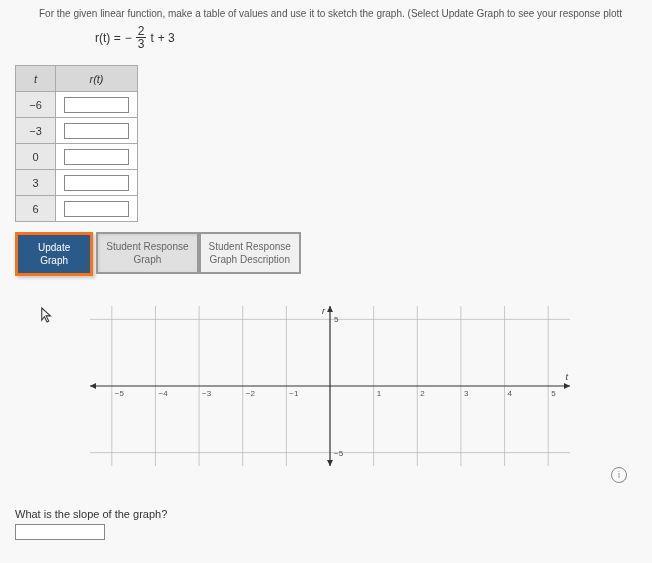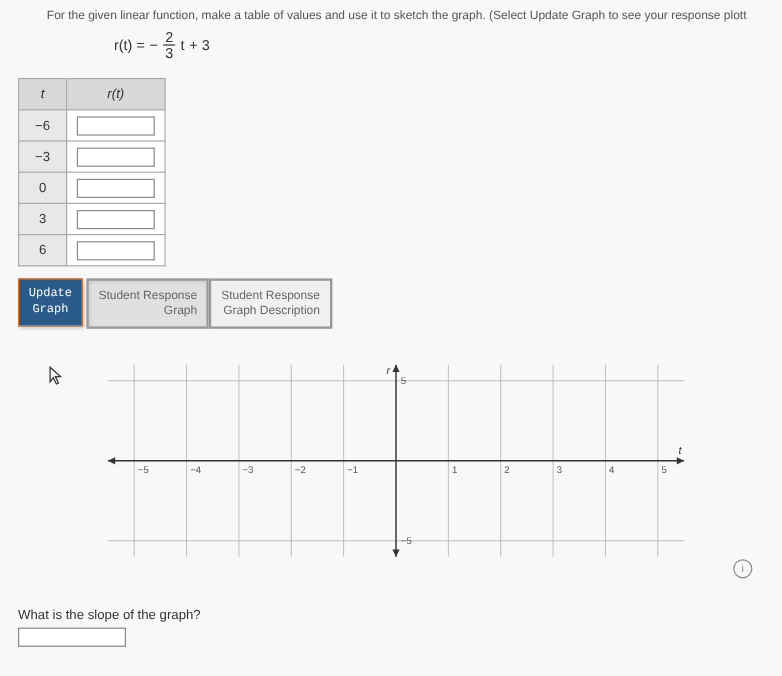--- a/index.html
+++ b/index.html
@@ -70,37 +70,36 @@
     }
     .graph-section {
       display: flex;
       align-items: flex-start;
       gap: 0;
       margin-bottom: 10px;
     }
     .update-btn {
       background: #2a5a8a;
       color: #fff;
-      border: 1px solid #f97316;
-      padding: 6px 8px;
+      border: 3px solid #f97316;
+      padding: 6px 20px;
       font-size: 10px;
       text-align: center;
       line-height: 1.3;
       cursor: pointer;
       box-shadow: 2px 2px 3px rgba(0,0,0,0.2);
       margin-right: 3px;
-      font-family: Liberation Mono, monospace;
     }
     .tab {
       border: 2px solid #999;
       padding: 6px 8px;
       font-size: 10px;
       color: #666;
       background: #f0f0f0;
-      text-align: right;
+      text-align: center;
       line-height: 1.3;
     }
     .tab.active {
       background: #e0e0e0;
       box-shadow: inset 1px 1px 3px rgba(0,0,0,0.1);
     }
     .graph-area {
       margin-left: 55px;
       position: relative;
       margin-bottom: 20px;

